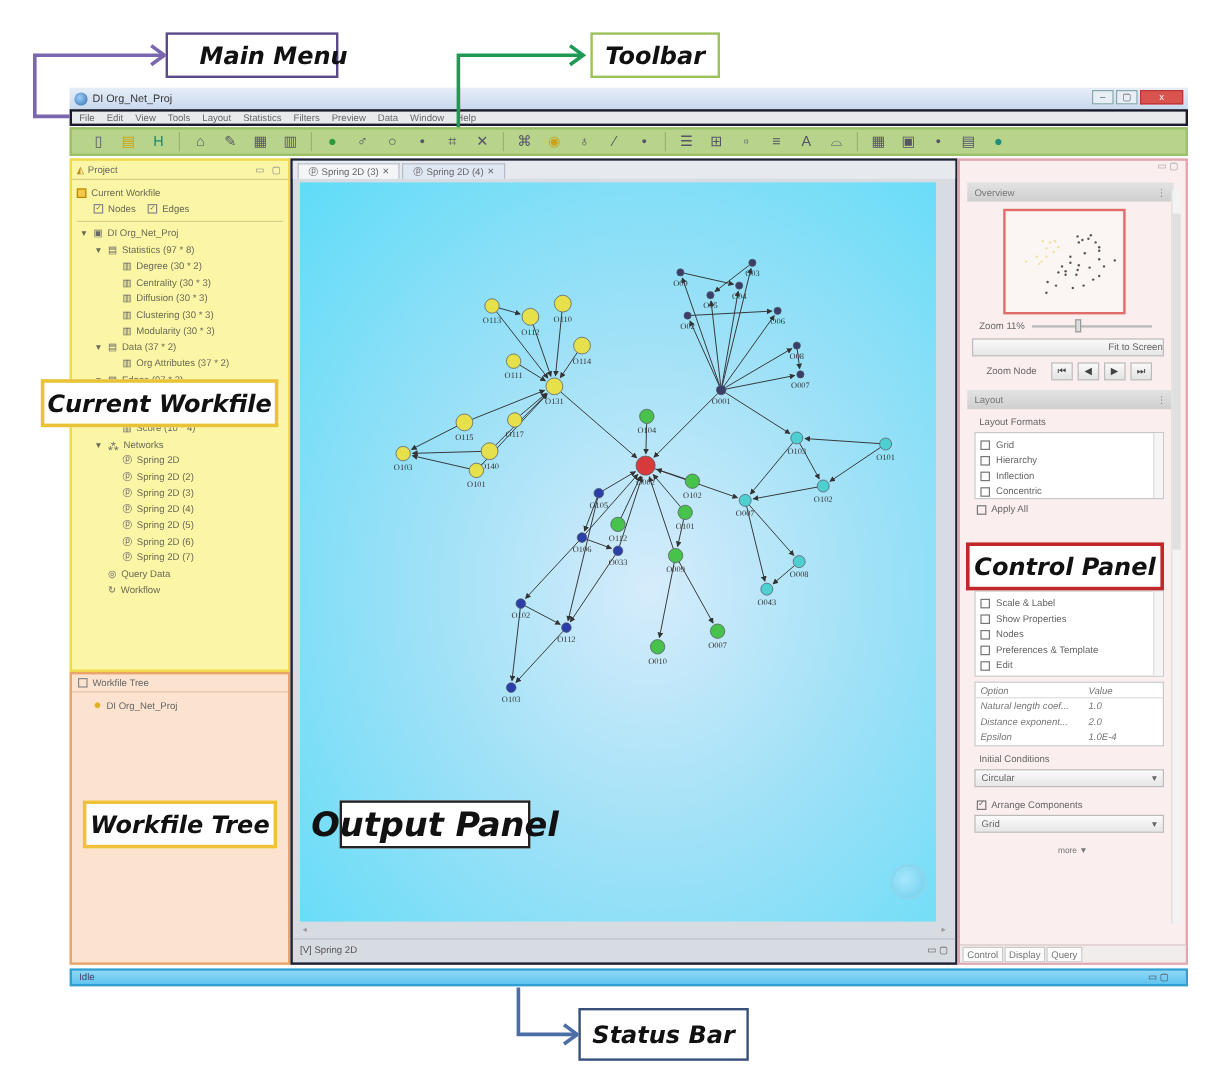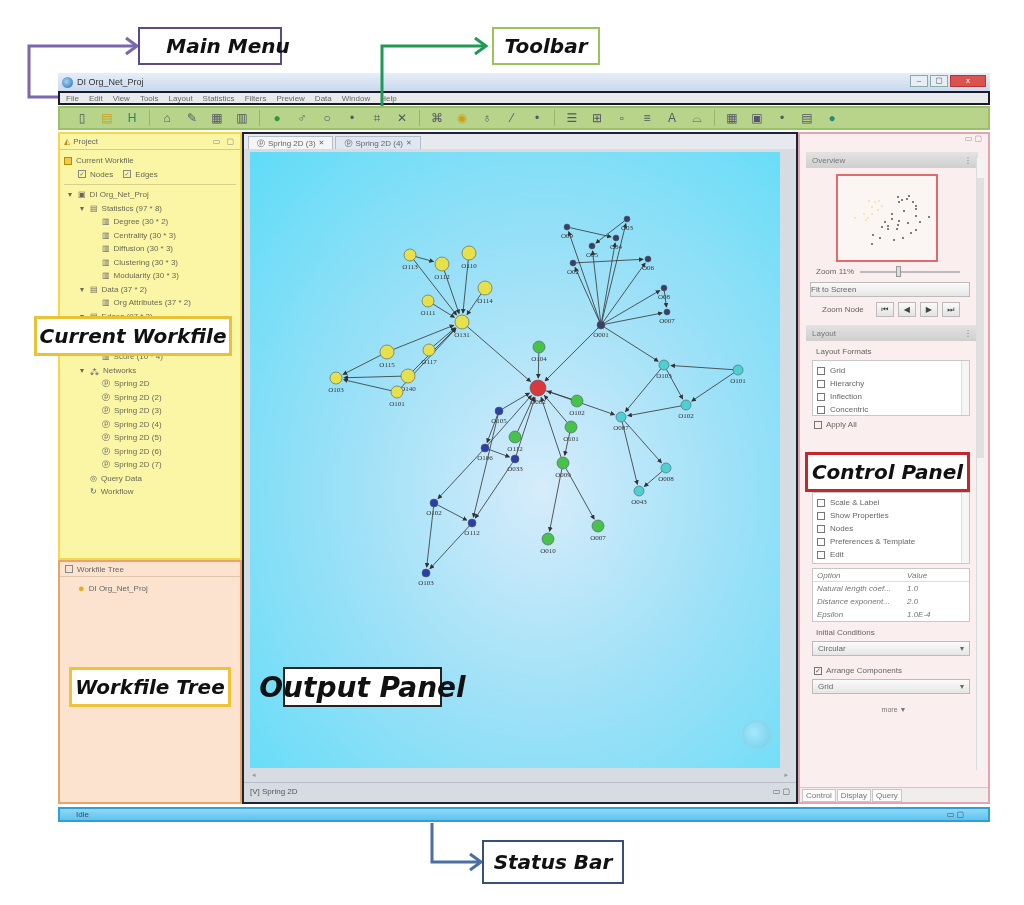--- a/index.html
+++ b/index.html
@@ -60,42 +60,42 @@
   
   .control-pane { position: absolute; left: 740px; top: 59px; width: 192px; height: 672px; background: #fbeeee;
                   border: 2px solid #e3a6ac; }
   .cp-top { height: 18px; text-align: right; padding-right: 6px; font-size: 8px; color: #999; }
   .cp-section-header { height: 16px; background: linear-gradient(#e3e3e3, #cfcfcf); font-size: 8px; color: #777; display: flex; justify-content: space-between; align-items: center; padding: 0 6px; margin: 0 10px 0 6px; }
   .overview { margin: 6px auto 0 36px; width: 102px; height: 88px; border: 2px solid #e06b6b; background: #fbf6f3; position: relative; }
   .ov-dot { position: absolute; width: 2px; height: 2px; border-radius: 50%; }
   .zoom-row { display: flex; align-items: center; gap: 6px; margin: 5px 0 0 16px; font-size: 8px; color: #666; }
   .slider { width: 100px; height: 2px; background: #bbb; position: relative; }
   .slider-thumb { position: absolute; left: 36px; top: -5px; width: 5px; height: 11px; background: #ddd; border: 1px solid #999; }
-  .cp-button { margin: 6px 18px 0 10px; height: 15px; border: 1px solid #bbb; background: linear-gradient(#fafafa, #e6e6e6); text-align: left; font-size: 8px; color: #666; line-height: 13px; }
+  .cp-button { margin: 6px 18px 0 10px; height: 15px; border: 1px solid #bbb; background: linear-gradient(#fafafa, #e6e6e6); text-align: right; font-size: 8px; color: #666; line-height: 13px; }
   .nav-row { display: flex; align-items: center; gap: 4px; margin: 5px 0 0 22px; font-size: 8px; color: #666; }
   .nav-btn { width: 18px; height: 15px; border: 1px solid #bbb; background: linear-gradient(#fafafa, #e3e3e3); font-size: 8px; text-align: center; line-height: 13px; color: #444; }
   .cp-label { font-size: 8px; color: #666; margin: 6px 0 0 16px; }
   .listbox { margin: 4px 18px 0 12px; border: 1px solid #c8c8c8; background: #fff; padding: 3px 4px; position: relative; }
   .list-row { height: 13px; font-size: 8px; color: #666; display: flex; align-items: center; gap: 5px; }
   .lb-scroll { position: absolute; right: 0; top: 0; bottom: 0; width: 8px; border-left: 1px solid #ddd; background: #f5f5f5; }
   .dropdown { margin: 4px 18px 0 12px; height: 15px; border: 1px solid #bbb; background: linear-gradient(#fbfbfb, #e6e6e6); font-size: 8px; color: #666; display: flex; justify-content: space-between; align-items: center; padding: 0 5px; }
   .prop-table { margin: 4px 18px 0 12px; border: 1px solid #c8c8c8; background: #fff; font-size: 8px; color: #777; font-style: italic; position: relative; }
   .prop-row { display: flex; height: 13px; align-items: center; padding: 0 4px; }
   .prop-row .k { width: 90px; } .prop-row .v { width: 30px; }
   .checkbox-row { display: flex; align-items: center; gap: 4px; margin: 10px 0 0 14px; font-size: 8px; color: #666; }
   .cb { width: 8px; height: 8px; border: 1px solid #777; font-size: 7px; line-height: 6px; text-align: center; }
   .more { text-align: center; margin-top: 12px; font-size: 7px; color: #777; }
   .cp-vscroll { position: absolute; right: 4px; top: 24px; width: 8px; height: 612px; background: #f3f3f3; border-left: 1px solid #ddd; }
   .cp-vthumb { position: absolute; left: 0; top: 20px; width: 7px; height: 280px; background: #e0e0e0; }
   .cp-tabs { position: absolute; left: 0; bottom: 0; width: 188px; height: 15px; display: flex; align-items: center; gap: 1px; padding-left: 2px; background: #f2eded; border-top: 1px solid #d8c4c4; }
   .cp-tab { font-size: 8px; color: #777; padding: 1px 3px; border: 1px solid #c8c8c8; background: #fbfbfb; }
 
   .statusbar { position: absolute; left: 58px; top: 807px; width: 932px; height: 15px;
                background: linear-gradient(#8fd8f6, #5fc4ef); border: 2px solid #2f9fd4;
-               display: flex; align-items: center; padding: 0 16px; font-size: 8px; color: #446; gap: 36px; }
+               display: flex; align-items: center; padding: 0 6px; font-size: 8px; color: #446; gap: 36px; }
 </style>
 </head>
 <body>
 
 <svg class="arrow" style="left:0;top:0" width="1024" height="905">
   <polyline points="58,97 29,97 29,46 136,46" fill="none" stroke="#7a67b0" stroke-width="3"></polyline>
   <polyline points="126,38 137,46 126,54" fill="none" stroke="#7a67b0" stroke-width="3"></polyline>
   <polyline points="382,106 382,46 485,46" fill="none" stroke="#1e9a55" stroke-width="3"></polyline>
   <polyline points="475,38 486,46 475,54" fill="none" stroke="#1e9a55" stroke-width="3"></polyline>
   <polyline points="432,823 432,862 480,862" fill="none" stroke="#4b6fa5" stroke-width="3"></polyline>

